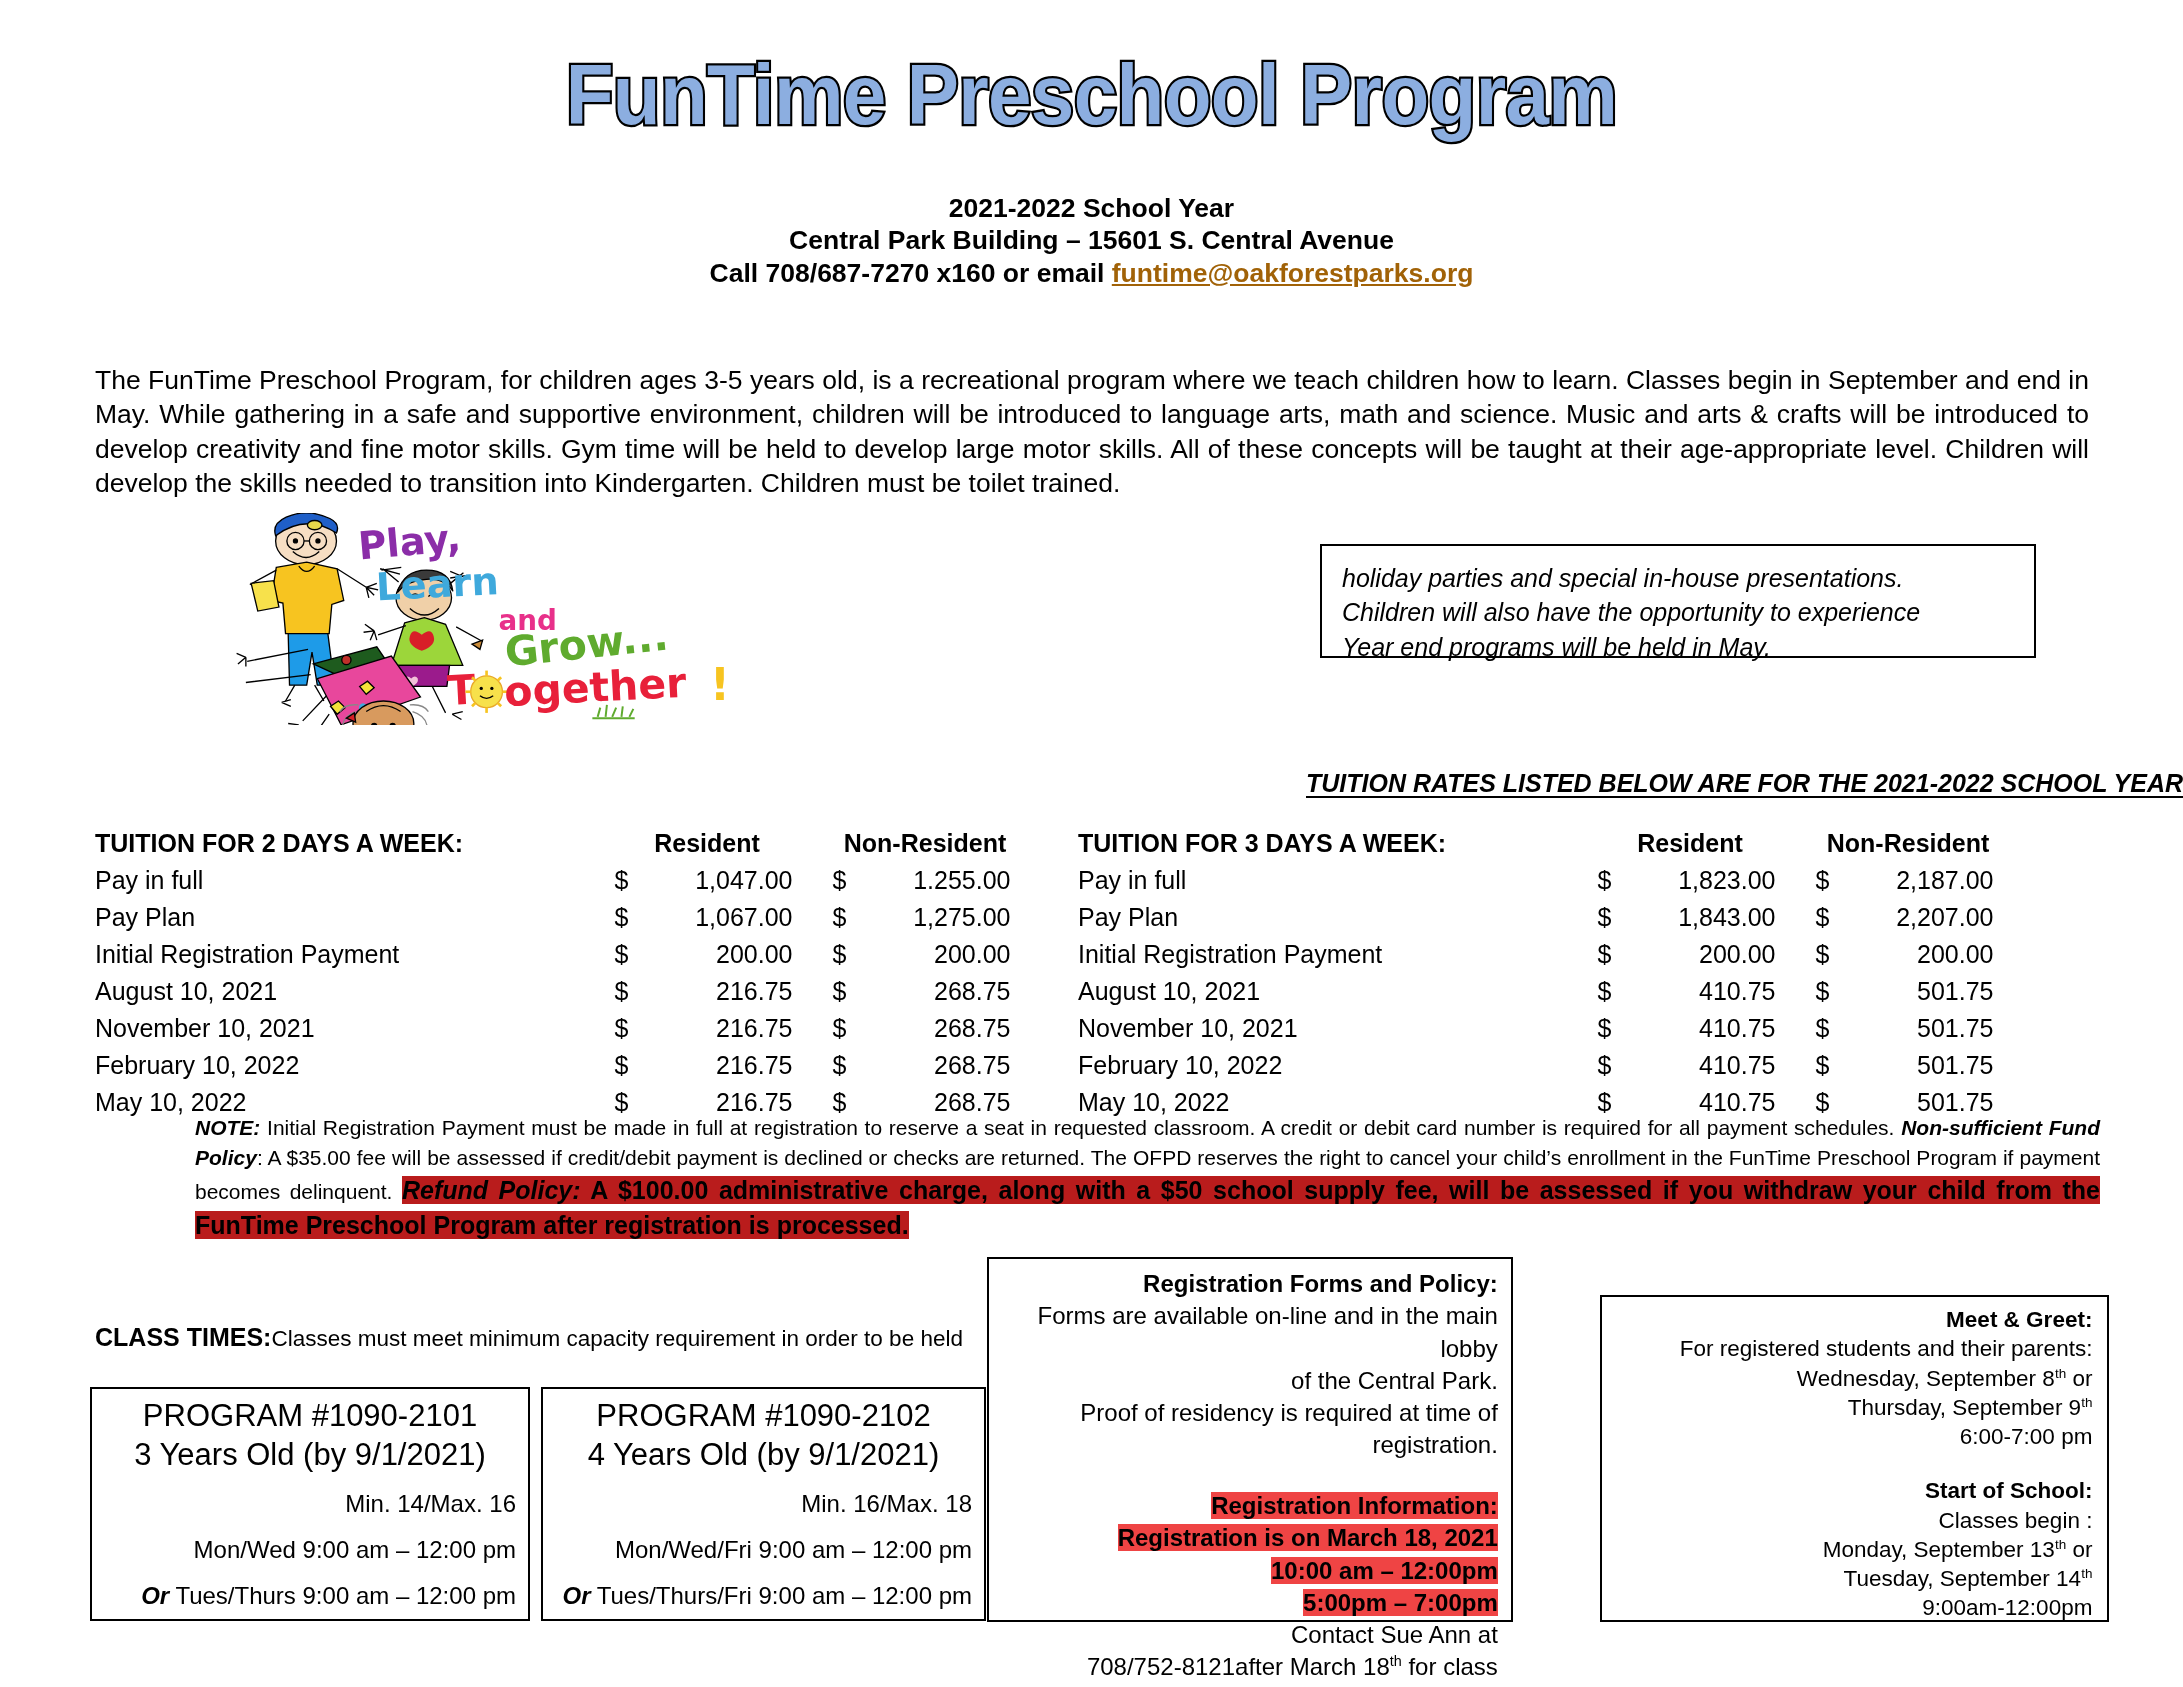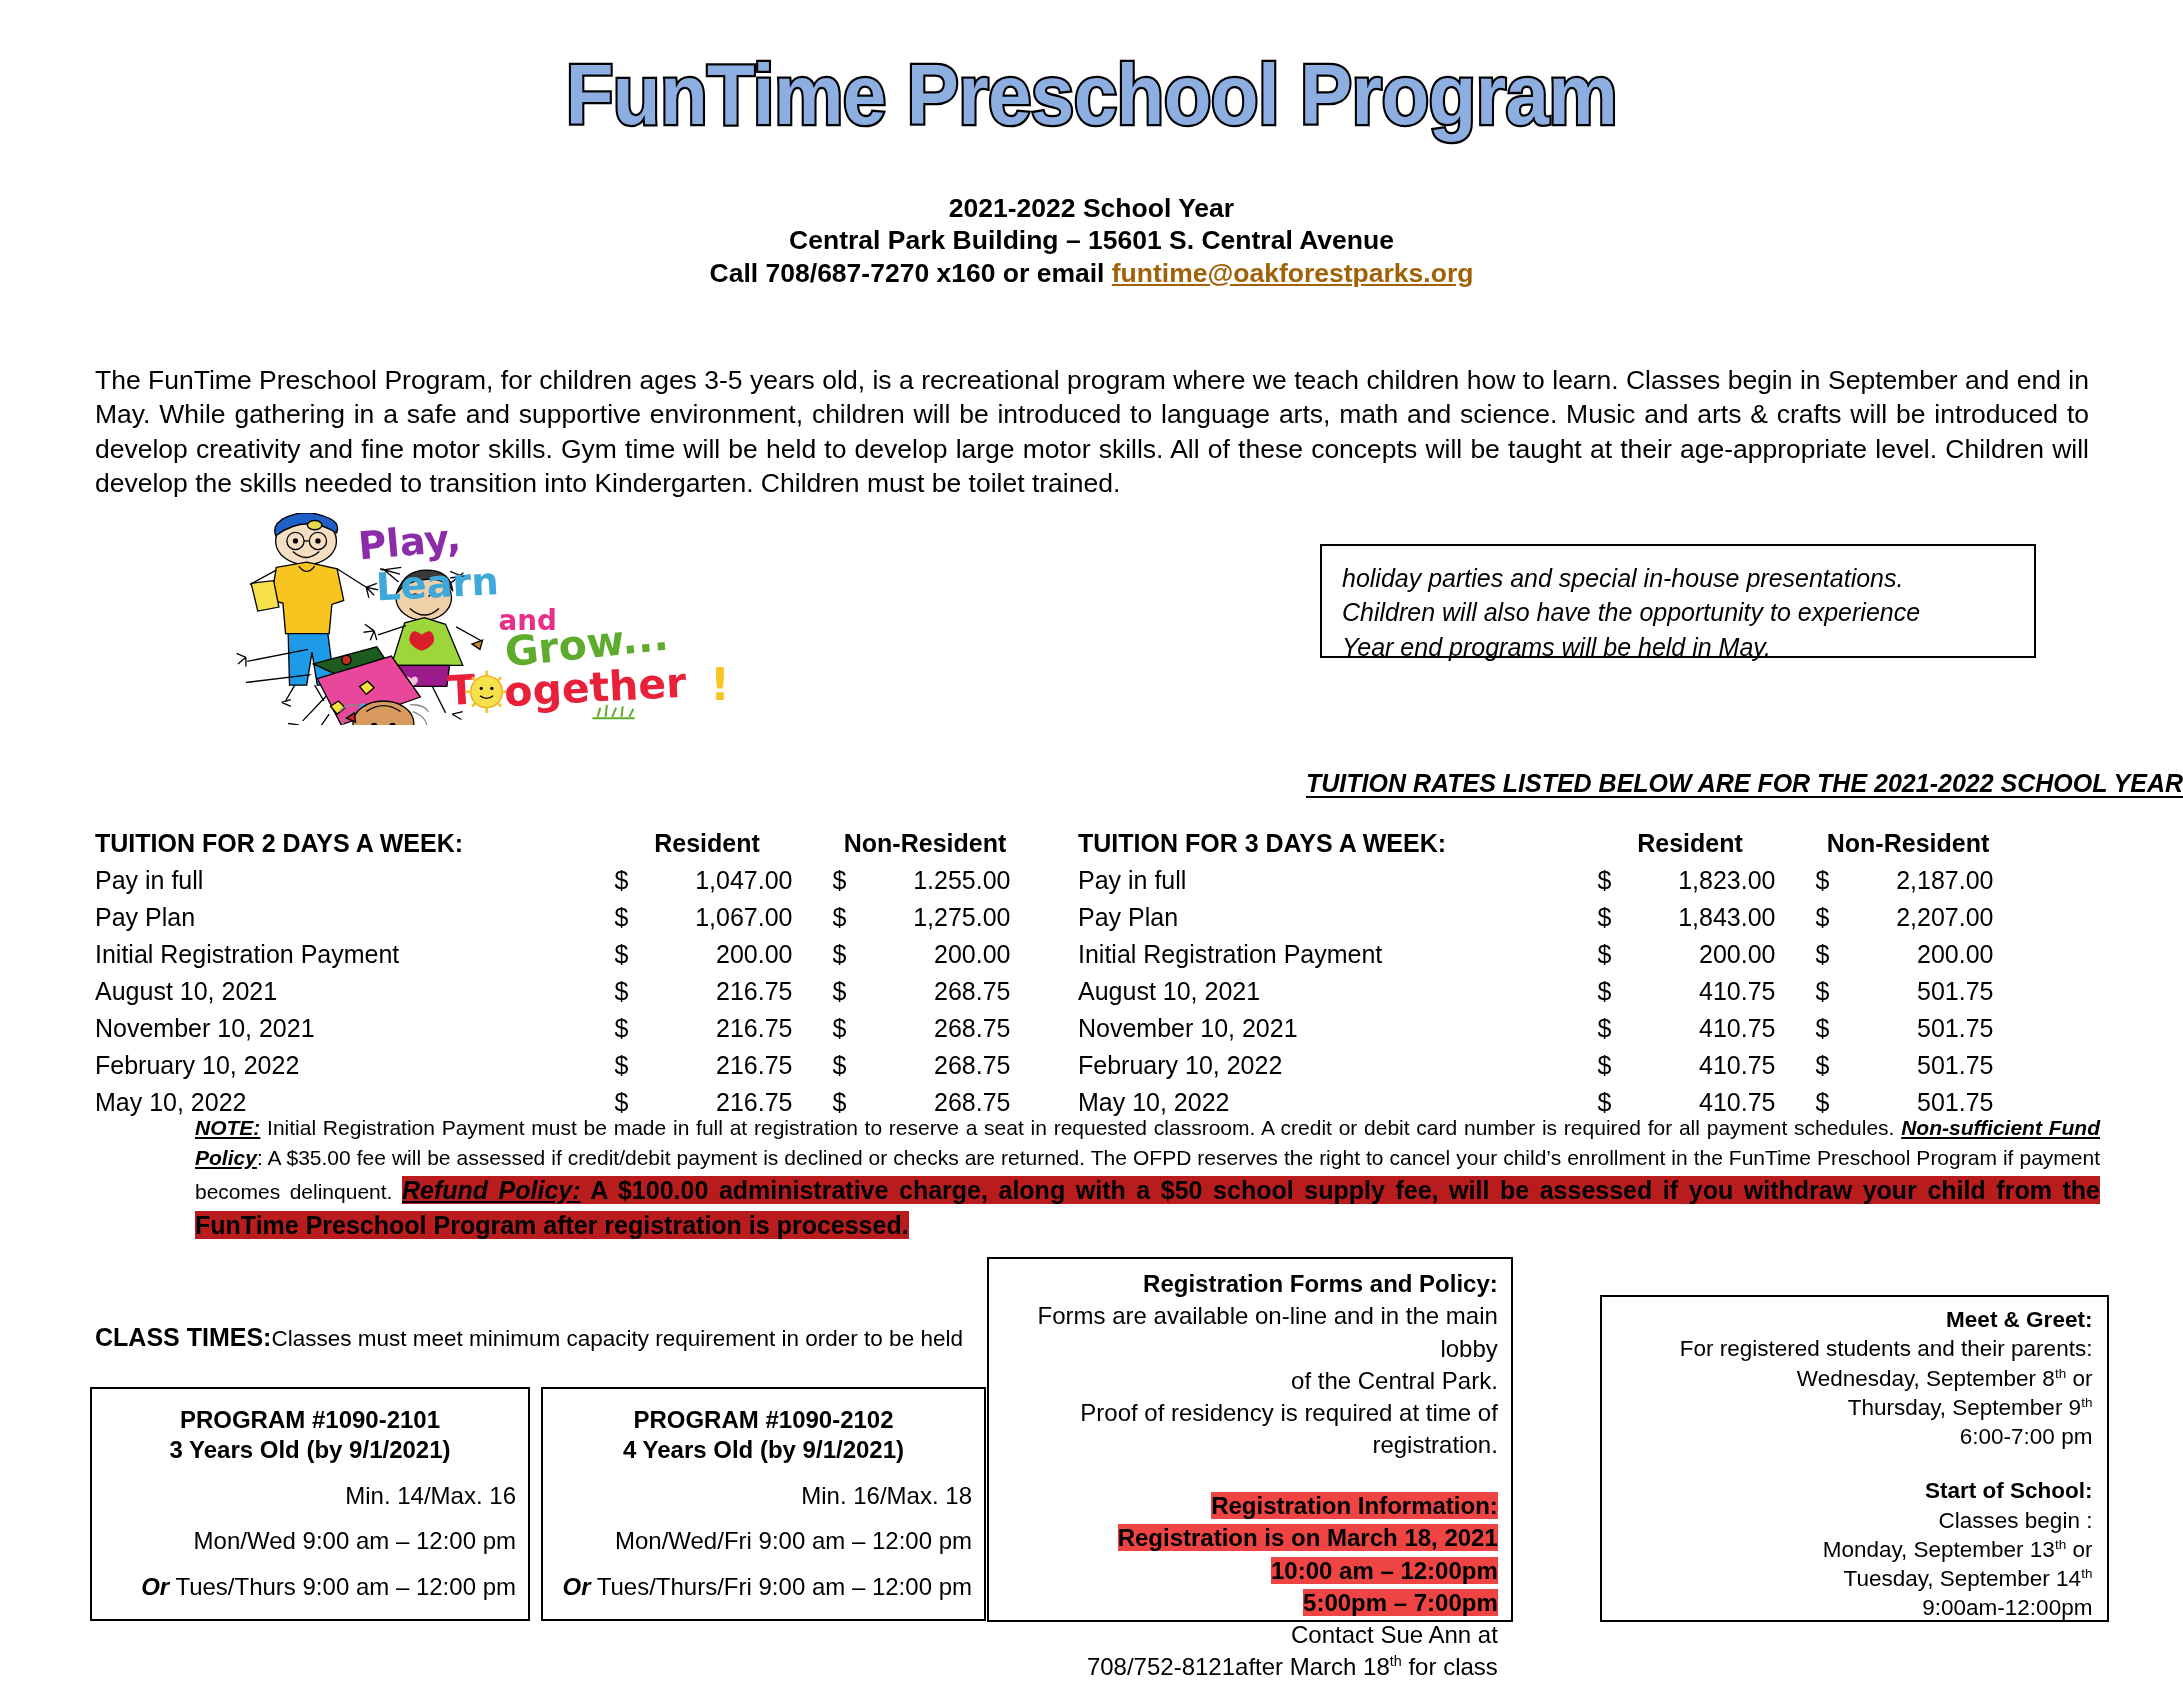--- a/index.html
+++ b/index.html
@@ -78,42 +78,42 @@
   .money { display:inline-block; width:185px; text-align:left; }
   .money .sym { display:inline-block; width:36px; }
   .money .amt { display:inline-block; width:142px; text-align:right; }
 
   
   #note-para {
     position:absolute; top:1113px; left:195px; width:1905px;
     font-size:21px; line-height:1.42; text-align:justify;
     font-family:"Liberation Sans Narrow","Liberation Sans", sans-serif;
   }
-  #note-para .bi { font-weight:bold; font-style:italic;text-decoration:underline; }
+  #note-para .bi { font-weight:bold; font-style:italic; }
   #note-para .hl-big { background:#b91c1c; font-weight:bold; font-size:25px; }
 
   
   #class-times-line {
     position:absolute; top:1323px; left:95px; width:880px;
     font-size:22.5px;
     font-family:"Liberation Sans Narrow","Liberation Sans", sans-serif;
   }
   #class-times-line .lbl { font-weight:bold; font-size:25px; }
 
   
   .program-box {
     position:absolute; top:1387px; height:234px;
     border:2.6px solid #000; box-sizing:border-box;
     padding:0 12px 0 12px;
     display:flex; flex-direction:column; justify-content:center;
     font-family:"Liberation Sans Narrow","Liberation Sans", sans-serif;
   }
   #program-box-1 { left:90px; width:440px; }
   #program-box-2 { left:541px; width:445px; }
-  .program-box .p-title { font-size:24px; font-weight:bold; text-align:center; line-height:1.26; }
+  .program-box .p-title { font-size:31px; font-weight:normal; text-align:center; line-height:1.26; }
   .program-box .p-line  { font-size:24px; text-align:right; line-height:1.28;margin-top:15px; }
   .program-box .p-or { font-weight:bold; font-style:italic; }
 
   
   #registration-box {
     position:absolute; top:1257px; left:987px; width:526px; height:365px;
     border:2.6px solid #000; box-sizing:border-box;
     padding:9.3px 13.2px 0 10.6px;
     font-family:"Liberation Sans Narrow","Liberation Sans", sans-serif;
     text-align:right;

